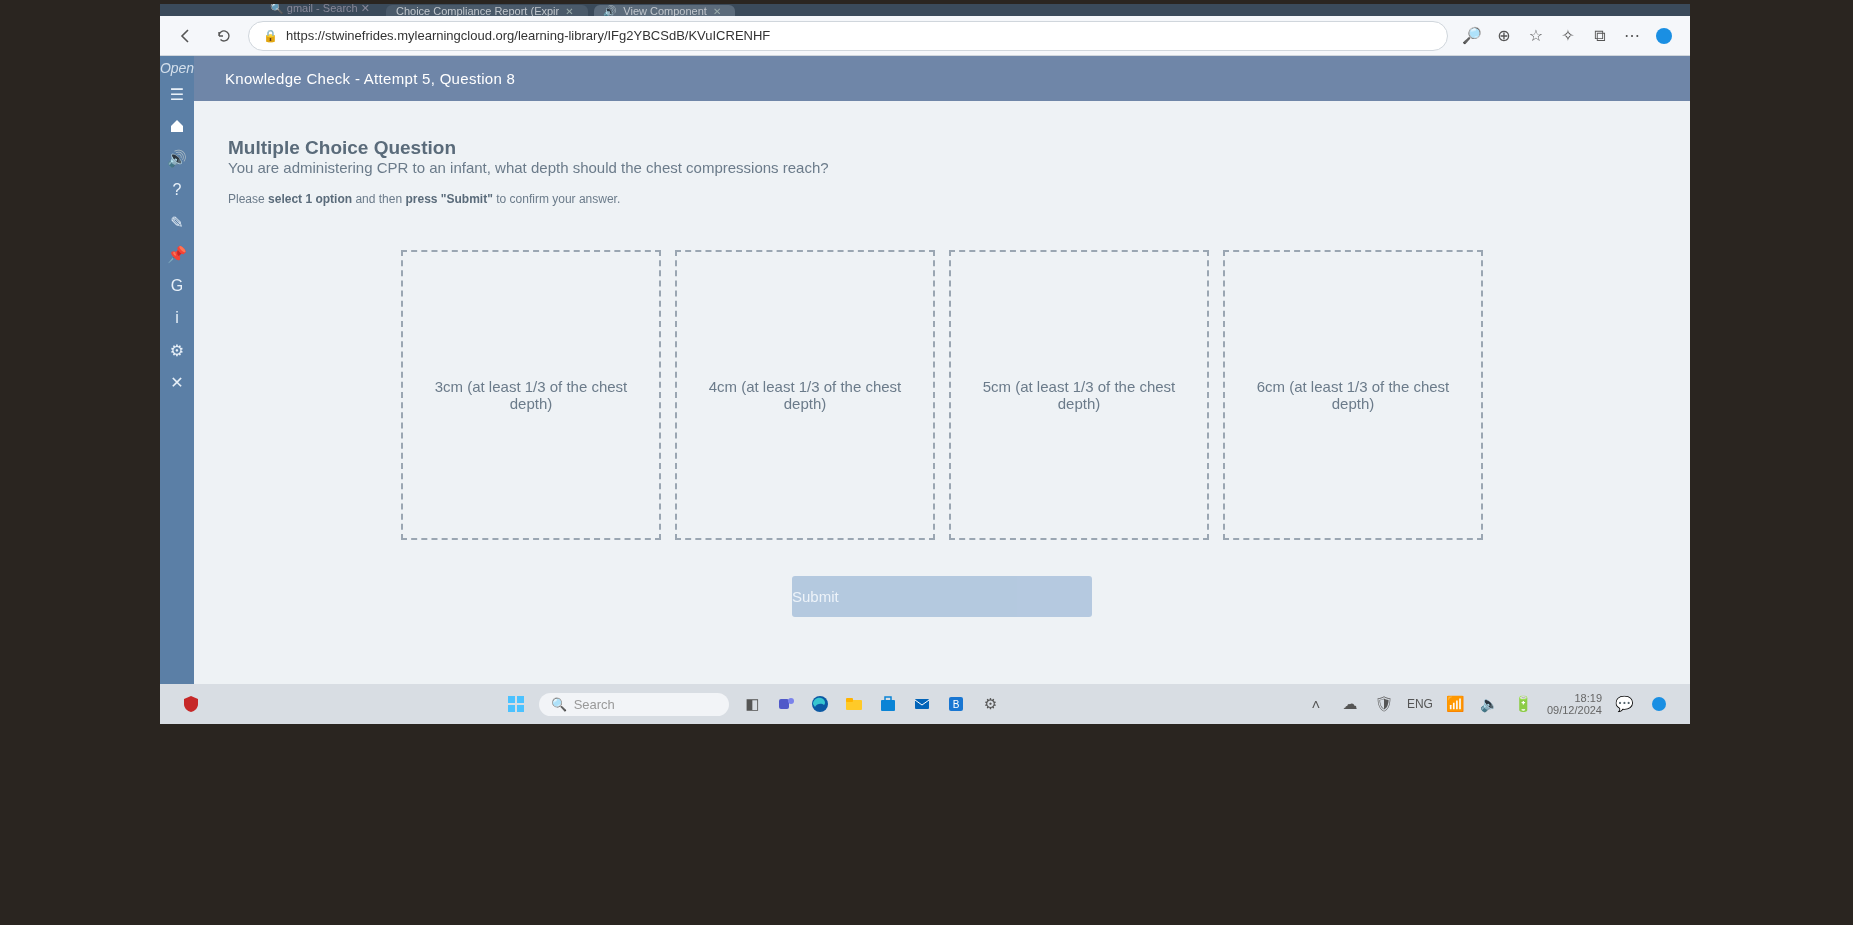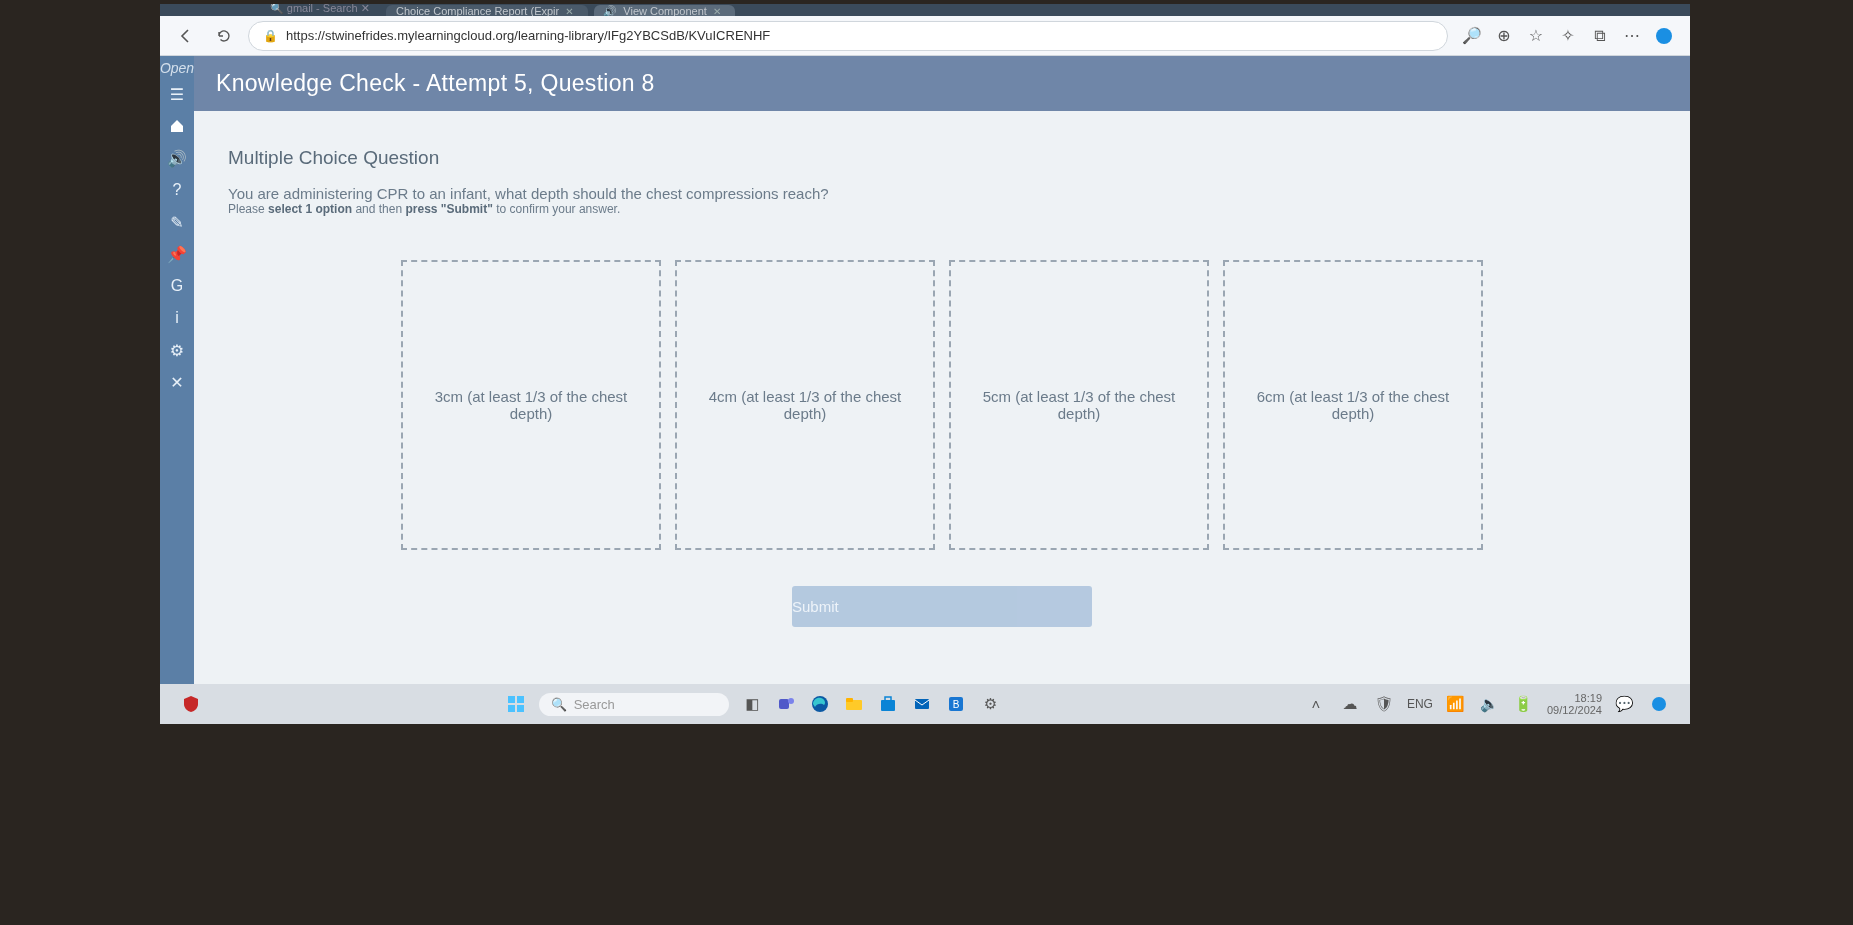--- a/index.html
+++ b/index.html
@@ -113,39 +113,39 @@
   }
   .content {
     flex:1;
     display:flex;
     flex-direction:column;
     overflow:hidden;
   }
   .kc-bar {
     background: #6f86a8;
     color: #fff;
-    padding: 14px 22px;
-    font-size: 23px;
+    padding: 14px 31px;
+    font-size: 15px;
     font-weight: 500;
     letter-spacing: .3px;
   }
   .main {
     padding: 36px 34px 20px 34px;
     flex:1;
     overflow:auto;
   }
   .mcq-title {
     font-size: 19px;
-    font-weight: 400;
+    font-weight: 700;
     color: #5a6b7a;
-    margin-bottom: 16px;
   }
   .mcq-question {
     font-size: 15px;
     color: #6b7b8a;
+    margin-bottom: 16px;
   }
   .mcq-instruction {
     font-size: 12px;
     color: #6b7b8a;
     margin-bottom: 44px;
   }
   .mcq-instruction b { font-weight:600; color:#5a6b7a; }
   .options {
     display: flex;
     gap: 14px;

